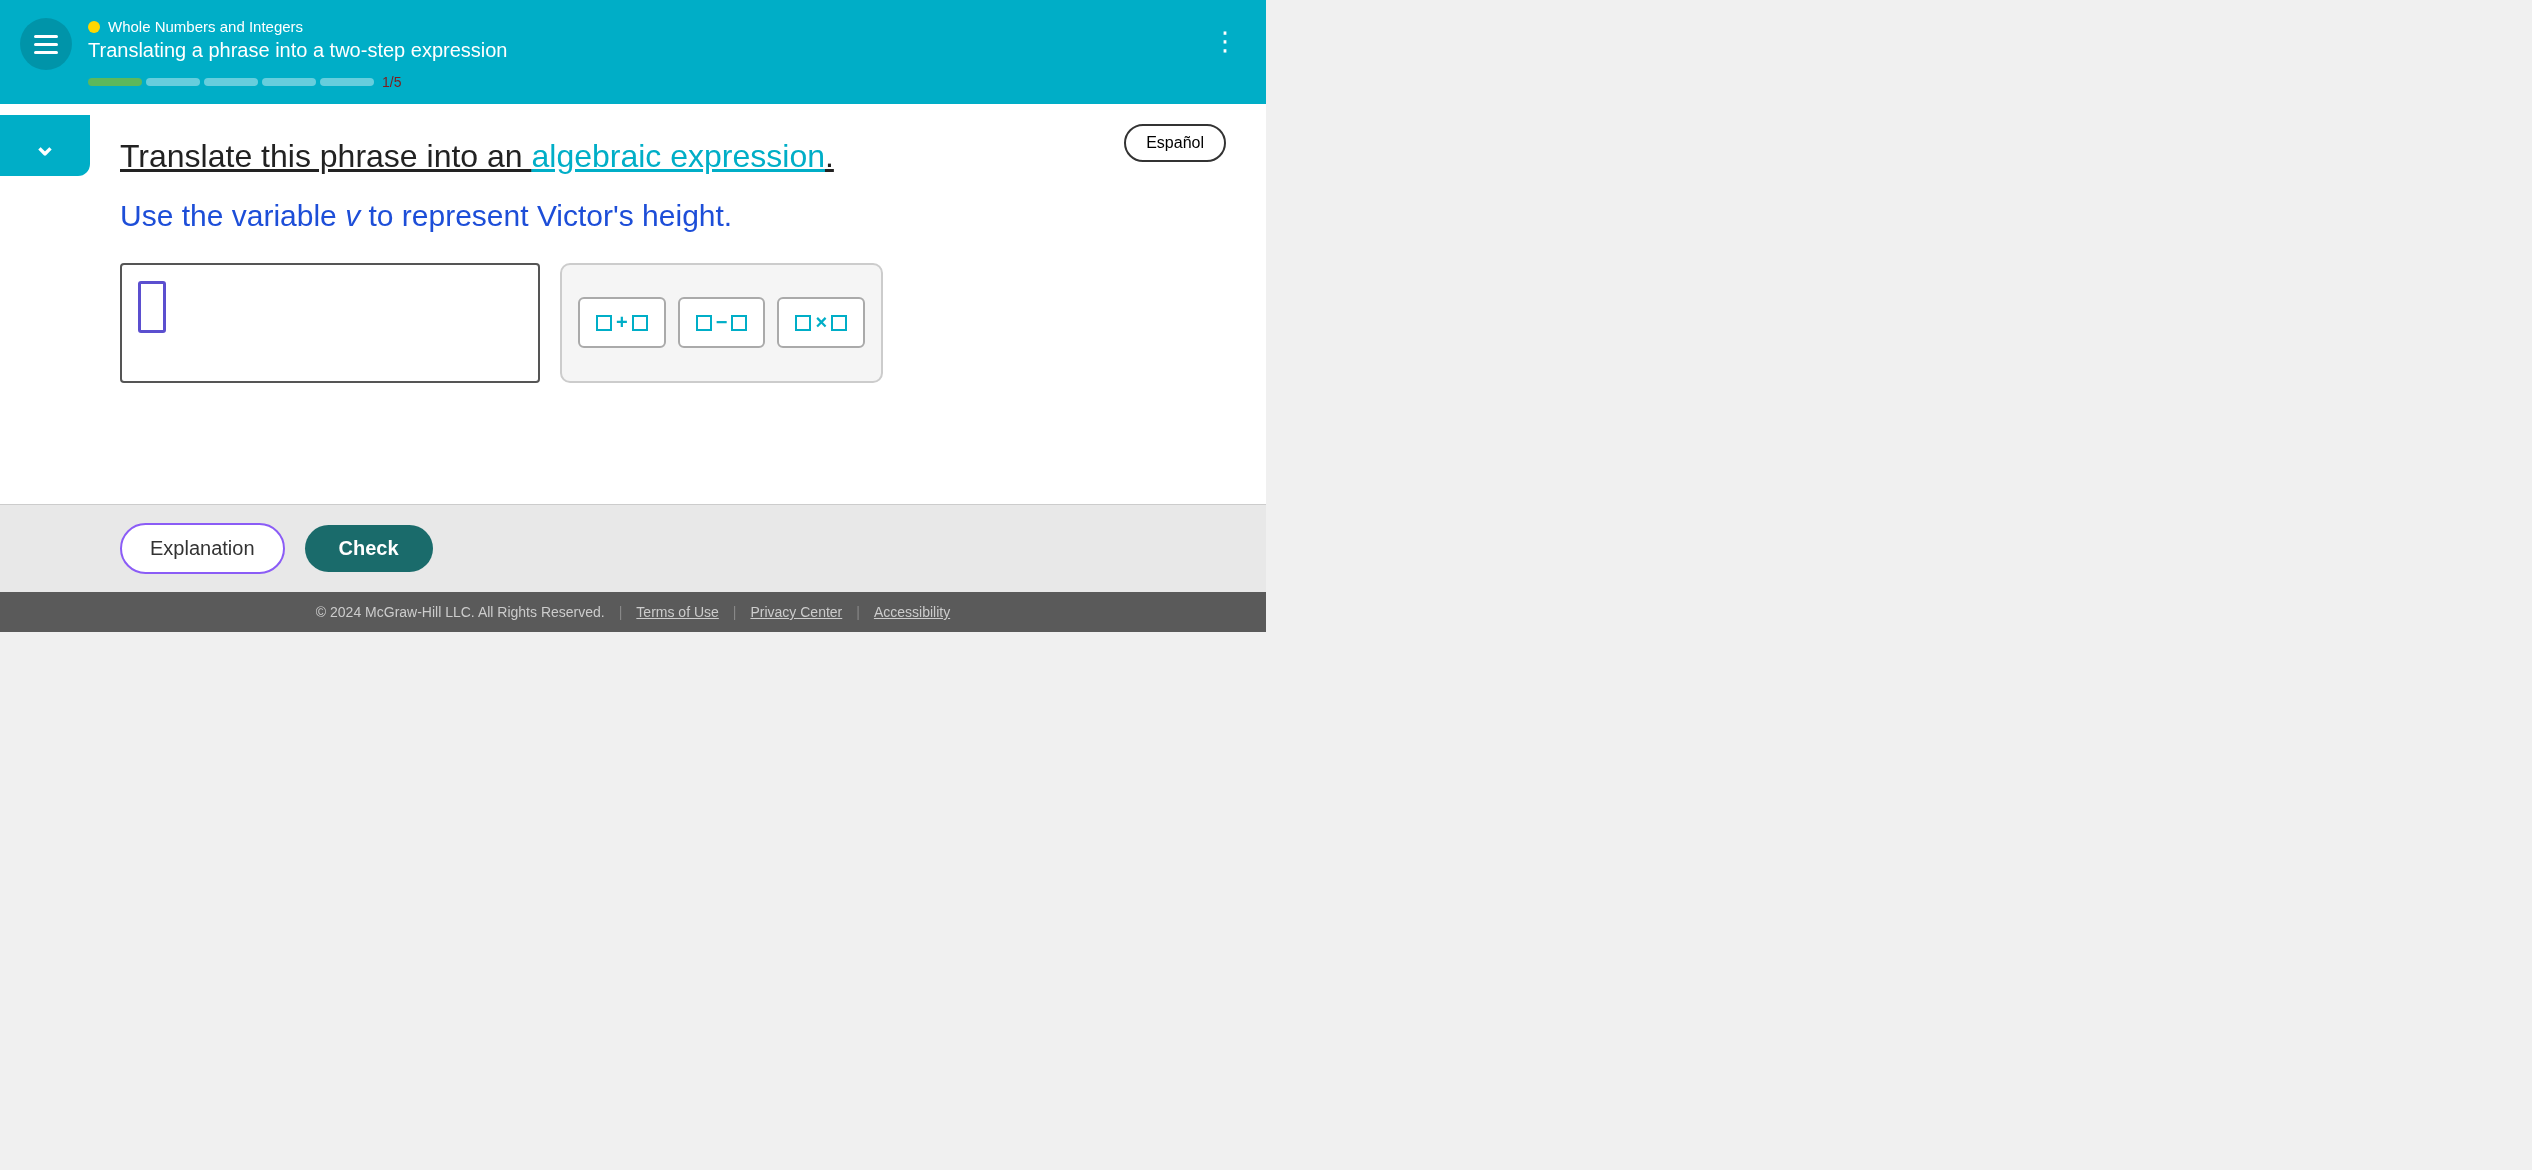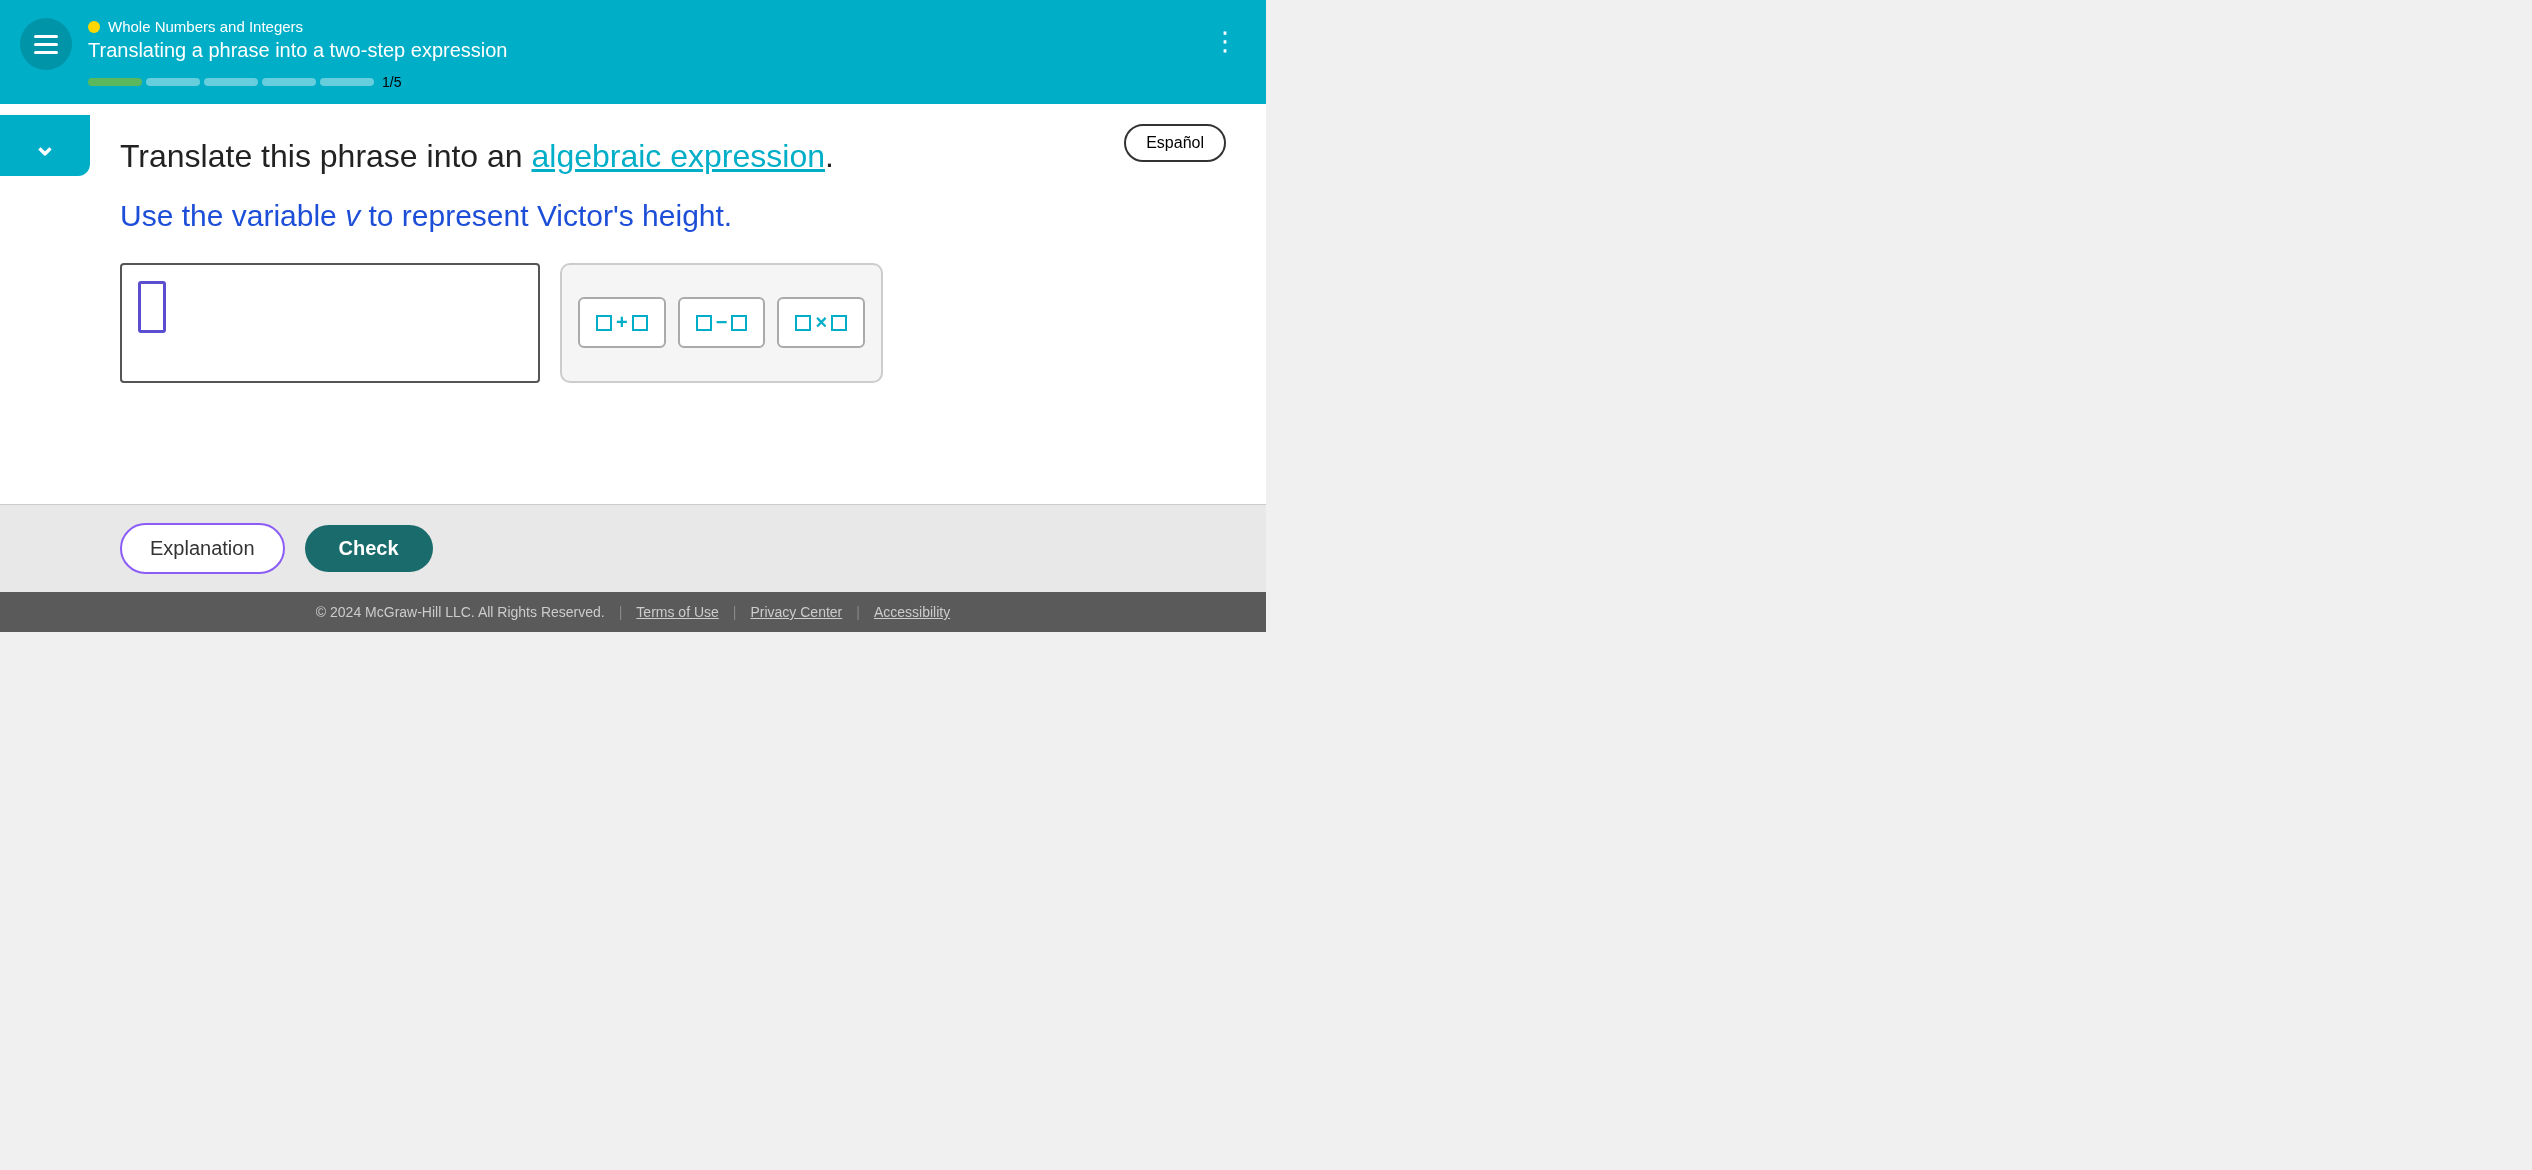--- a/index.html
+++ b/index.html
@@ -89,21 +89,21 @@
       width: 54px;
       border-radius: 4px;
     }
     .prog-filled {
       background: #5cb85c;
     }
     .prog-empty {
       background: rgba(255,255,255,0.4);
     }
     .progress-count {
-      color: #000000;
+      color: #7f1d1d;
       font-size: 14px;
       font-family: Arial, sans-serif;
     }
     .more-btn {
       background: none;
       border: none;
       cursor: pointer;
       color: white;
       font-size: 26px;
       padding: 8px;
@@ -155,20 +155,21 @@
       cursor: pointer;
       text-align: right;
     }
 
     .question-text {
       font-size: 32px;
       font-family: Arial, sans-serif;
       color: #222;
       margin-bottom: 20px;
       line-height: 1.4;
+      text-decoration: underline;
     }
     .question-text a {
       color: #00aec7;
       text-decoration: underline;
     }
 
     .math-phrase {
       font-size: 32px;
       font-style: italic;
       color: #222;

